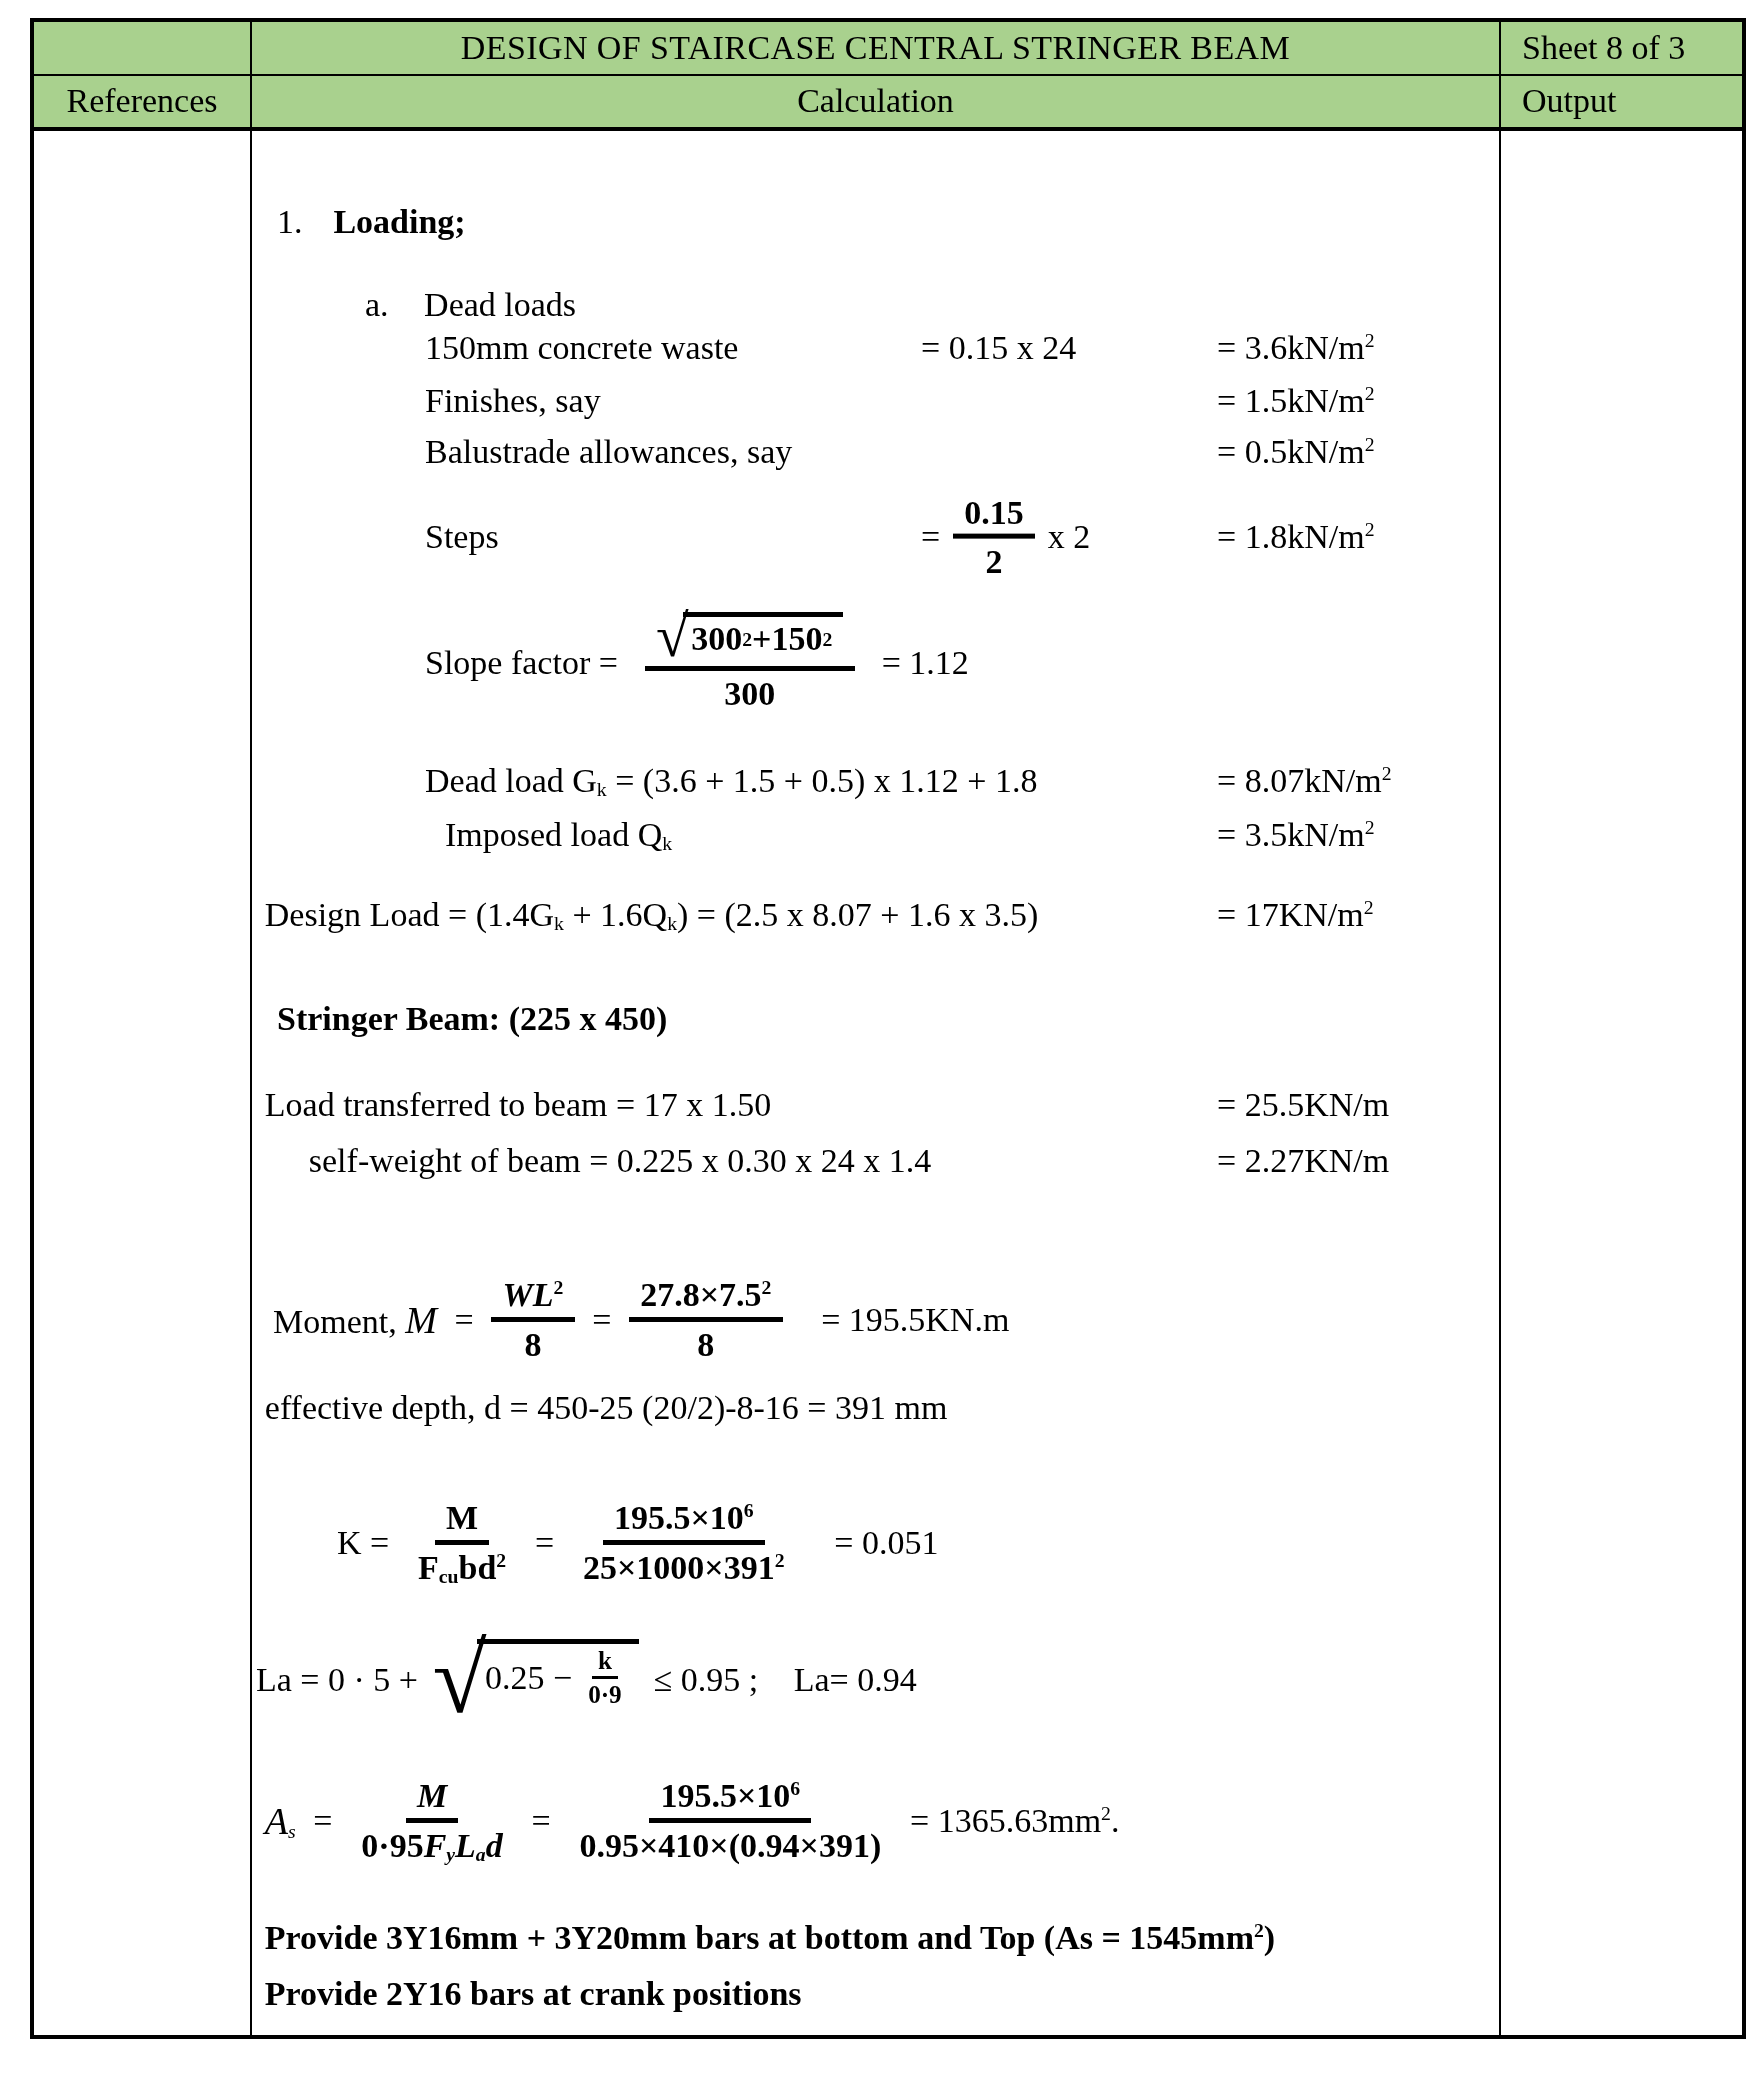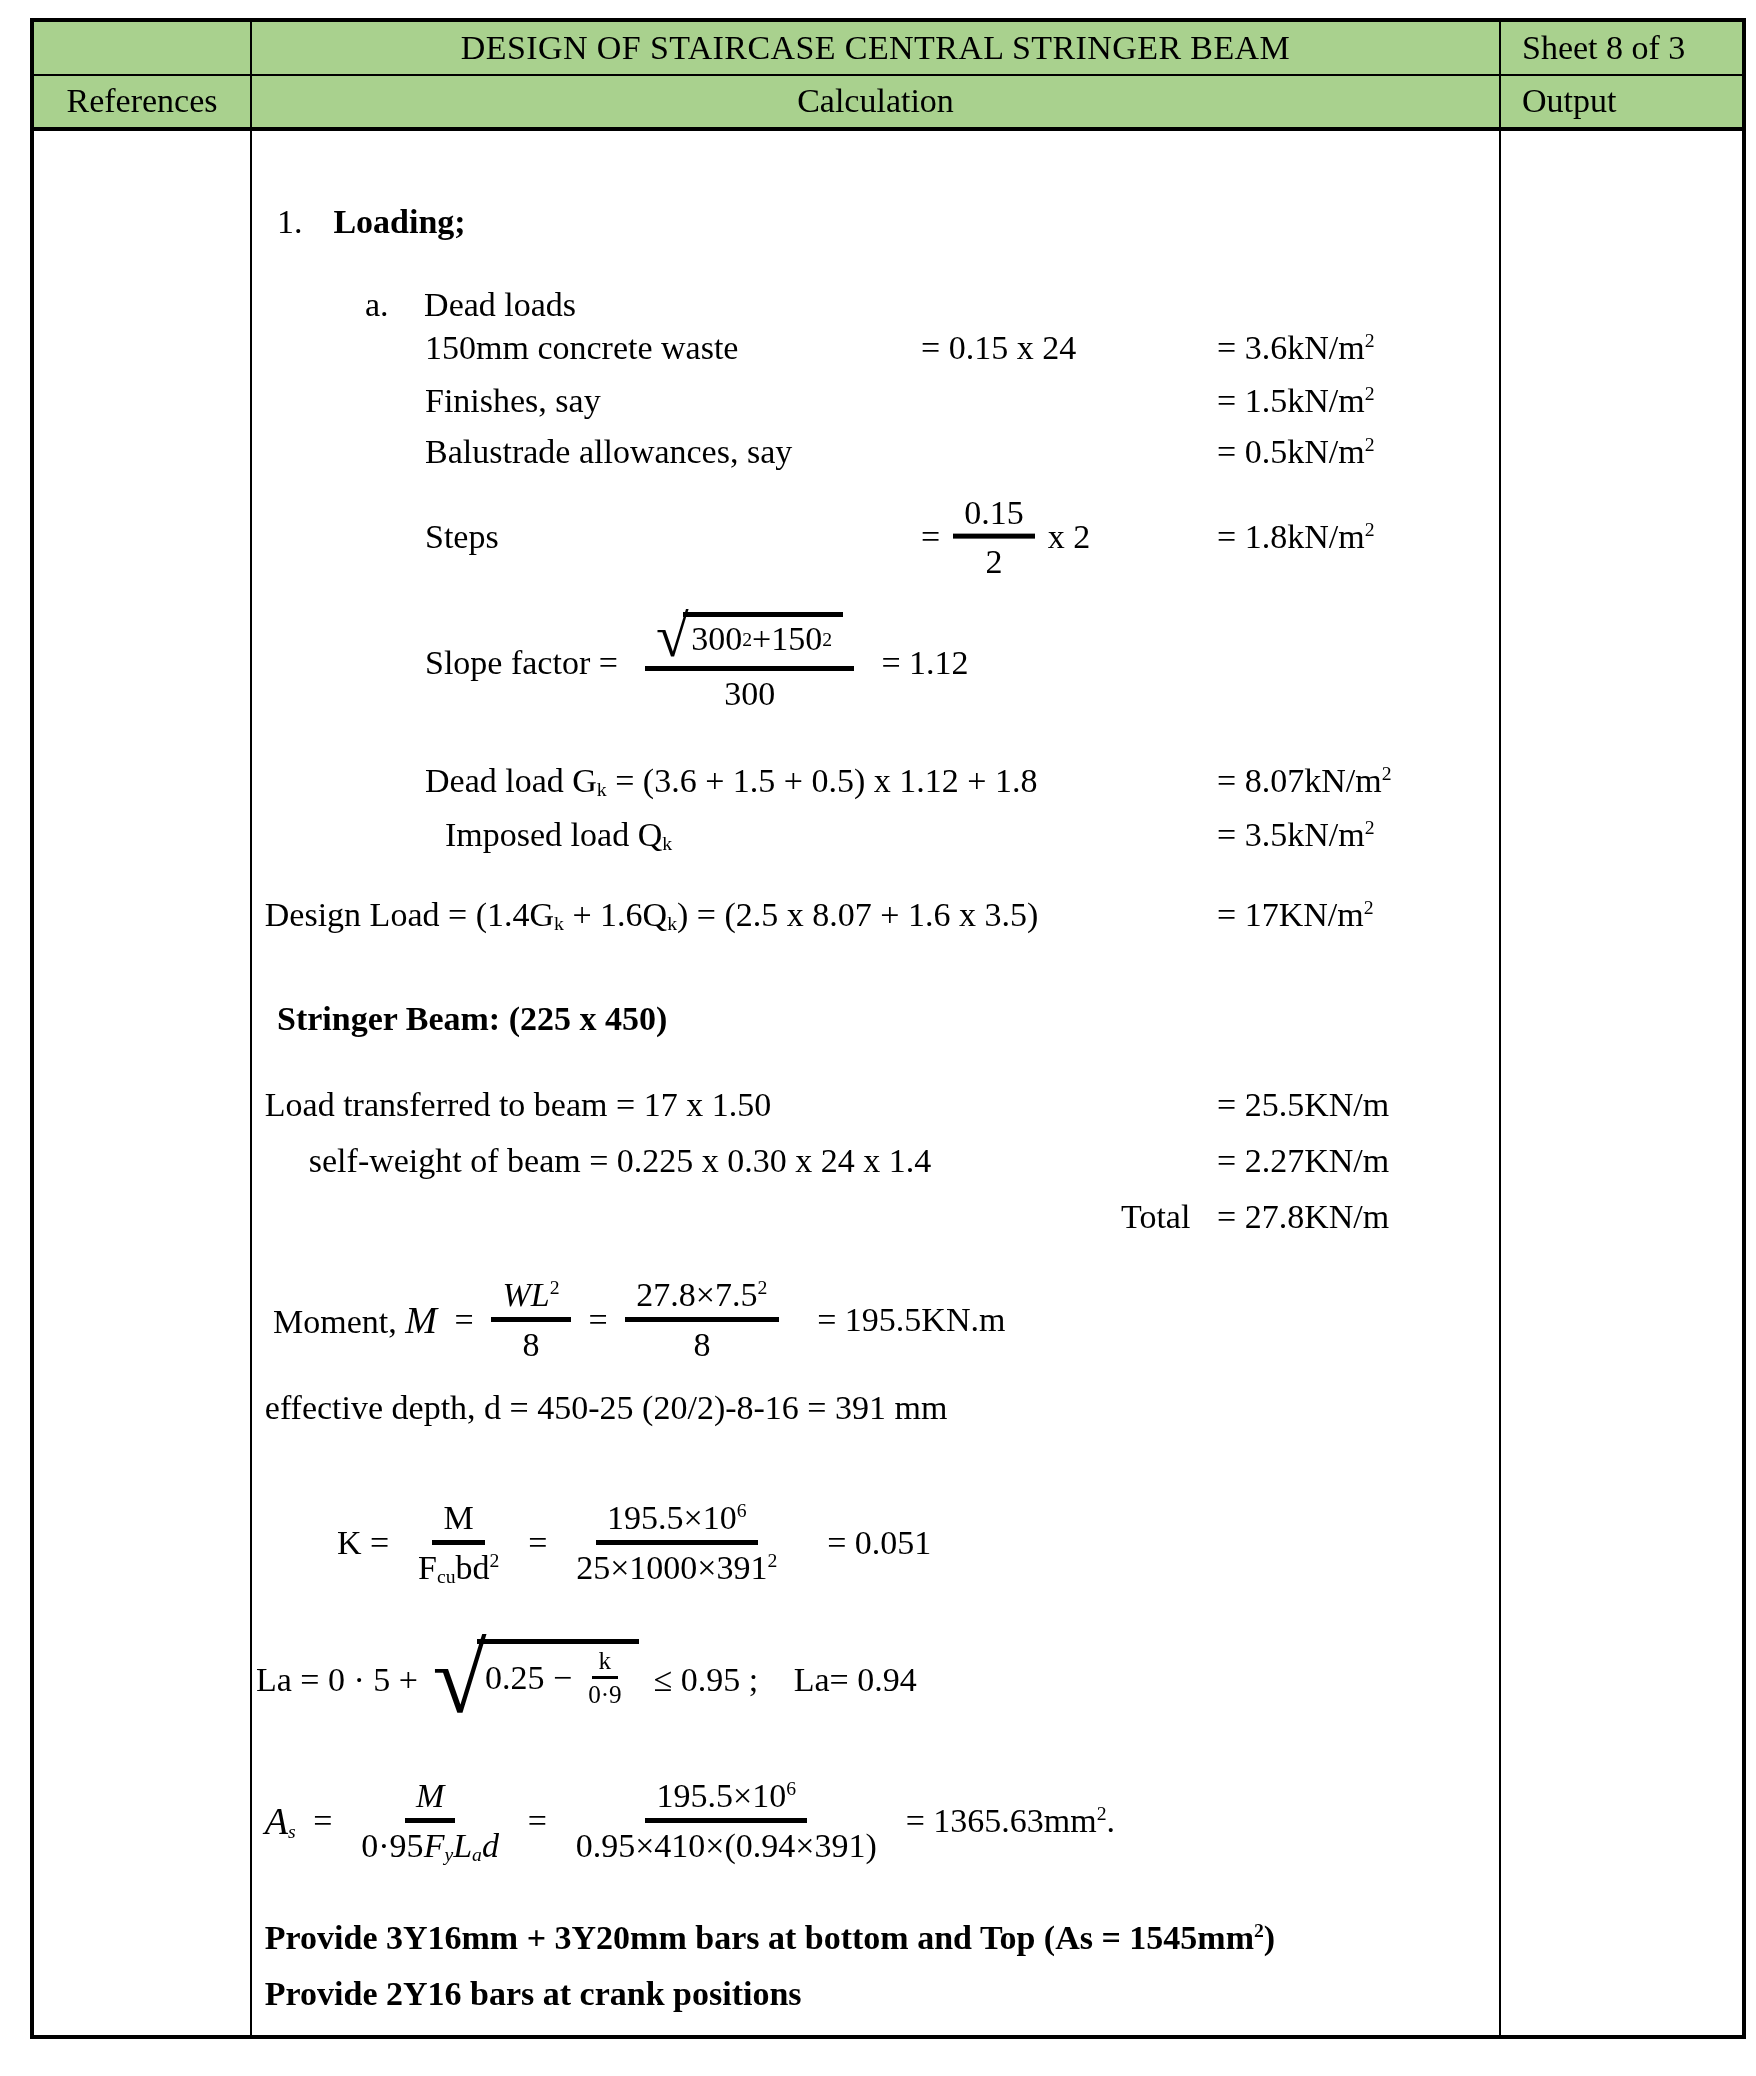--- a/index.html
+++ b/index.html
@@ -35,21 +35,21 @@
   .tall .lbl,.tall .mid,.tall .res{ top:50%; transform:translateY(-50%); position:absolute; }
   .bold{ font-weight:bold; }
   .it{ font-style:italic; }
   .big-it{ font-style:italic; font-size:1.12em; }
 
   sup{ font-size:0.58em; vertical-align:0.62em; line-height:0; }
   sub{ font-size:0.58em; vertical-align:-0.18em; line-height:0; }
 
   .fx{ display:flex; align-items:center; gap:17.6px; }
 
-  .frac{ display:inline-flex; flex-direction:column; align-items:center; text-align:center; }
+  .frac{ display:inline-flex; flex-direction:column; align-items:center; text-align:center;font-weight:bold; }
   .frac .num{ display:block; padding:0 11.2px 2.4px; border-bottom:5.6px solid #000; line-height:1.15; }
   .frac .den{ display:block; padding:3.2px 11.2px 0; line-height:1.15; }
   .frac.small{ font-size:0.74em; }
   .frac.small .num{ border-bottom:3.2px solid #000; padding:0 6.4px 0.8px; }
   .frac.small .den{ padding:1.6px 6.4px 0; }
 
   .sqrt{ display:inline-flex; align-items:flex-start; }
   .radsign{ font-size:1.75em; line-height:0.82; margin-right:-5.6px; }
   .radsign.la-sign{ font-size:2.9em; line-height:0.82; margin-right:-9.6px; }
   .radbody{ border-top:5.6px solid #000; padding:2.4px 11.2px 0 8px;
@@ -153,24 +153,20 @@
       <div class="line" style="top:955px;">
         <span class="lbl" style="margin-left:12.8px;">Load transferred to beam = 17 x 1.50</span>
         <span class="res">= 25.5KN/m</span>
       </div>
 
       <div class="line" style="top:1011px;padding-left:44px;">
         <span class="lbl" style="margin-left:12.8px;">self-weight of beam = 0.225 x 0.30 x 24 x 1.4</span>
         <span class="res">= 2.27KN/m</span>
       </div>
 
-      <div class="line" style="top:1067px;">
-        <span class="lbl" style="margin-left:869px;">Total</span>
-        <span class="res">= 27.8KN/m</span>
-      </div>
 
       <div class="line fx" style="top:1131px;height:116px;padding-left:21px;">
         <span><span>Moment, </span><span class="big-it">M</span></span>
         <span>=</span>
         <span class="frac">
           <span class="num"><span class="it">WL</span><sup>2</sup></span>
           <span class="den">8</span>
         </span>
         <span>=</span>
         <span class="frac">

